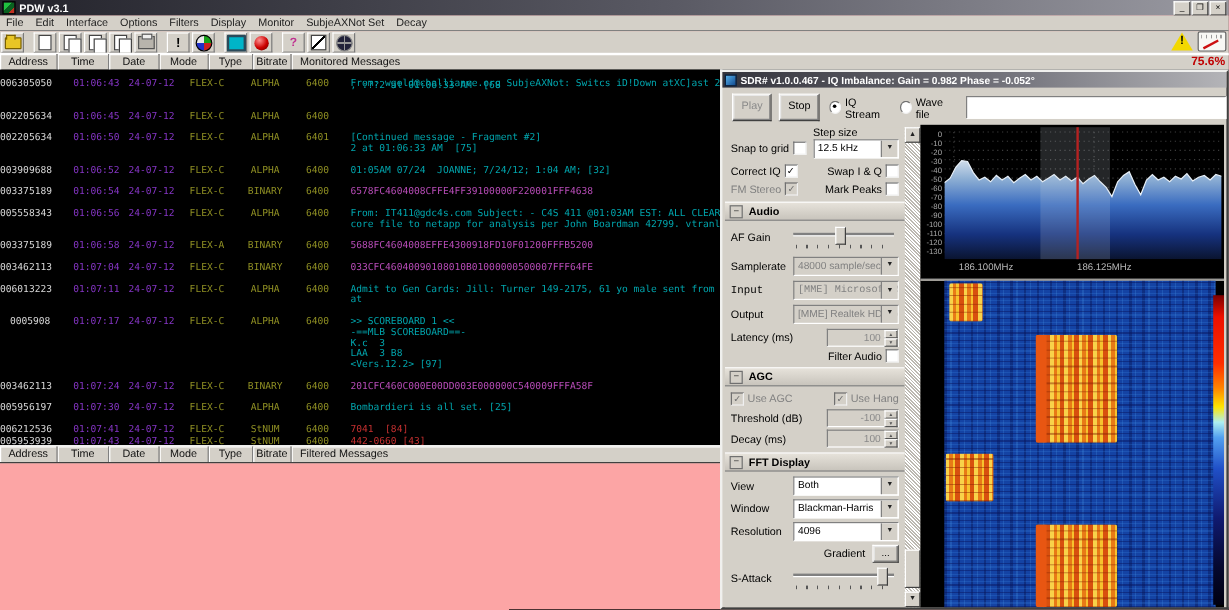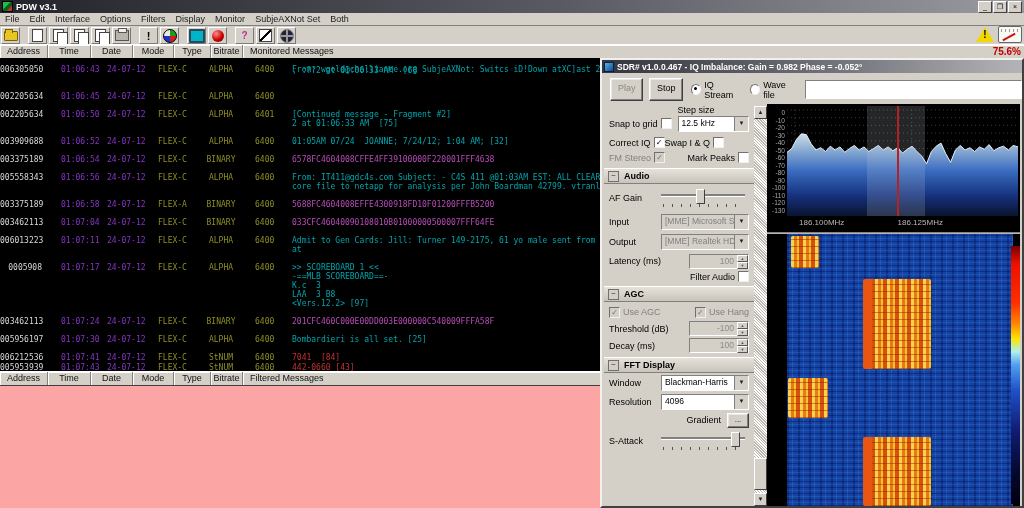--- a/index.html
+++ b/index.html
@@ -167,21 +167,21 @@
   </div>
   <div id="pdw-menubar">
     <span class="menu-item">File</span>
     <span class="menu-item">Edit</span>
     <span class="menu-item">Interface</span>
     <span class="menu-item">Options</span>
     <span class="menu-item">Filters</span>
     <span class="menu-item">Display</span>
     <span class="menu-item">Monitor</span>
     <span class="menu-item">SubjeAXNot Set</span>
-    <span class="menu-item">Both</span>
+    <span class="menu-item">Decay</span>
   </div>
   <div id="pdw-toolbar">
     <div class="tbico">
         <div class="i-folder"></div>
       </div>
     <div class="tbsep"></div>
     <div class="tbico">
         <div class="i-page"></div>
       </div>
     <div class="tbico">
@@ -414,21 +414,21 @@
         <span class="box"></span>
       </div>
       <div style="flex:1;margin-left:6px;">
         <div class="plabel" style="margin-bottom:1px;">Step size</div>
         <div class="combo">
           <span>12.5 kHz</span>
           <span class="arrow">▼</span>
         </div>
       </div>
     </div>
-    <div class="prow" style="height:15px;margin-top:3px;">
+    <div class="prow" style="height:15px;justify-content:space-between;margin-top:3px;">
       <div class="cb">
         <span class="plabel">Correct IQ</span>
         <span class="box">✓</span>
       </div>
       <div class="cb">
         <span class="plabel">Swap I &amp; Q</span>
         <span class="box"></span>
       </div>
     </div>
     <div class="prow" style="height:15px;justify-content:space-between;">
@@ -448,20 +448,27 @@
     </div>
     <div class="prow" style="height:28px;">
       <span class="plabel" style="width:48px;">AF Gain</span>
       <div class="slider">
         <div class="track"></div>
           <div class="thumb" style="left:40%;"></div>
           <div class="ticks"></div>
       </div>
     </div>
     <div class="prow" style="height:20px;">
+      <span class="plabel" style="width:52px;">Samplerate</span>
+      <div class="combo disabled" style="flex:1;">
+        <span>48000 sample/sec</span>
+        <span class="arrow">▼</span>
+      </div>
+    </div>
+    <div class="prow" style="height:20px;font-family:Liberation Mono, monospace;">
       <span class="plabel" style="width:52px;">Input</span>
       <div class="combo disabled" style="flex:1;">
         <span>[MME] Microsoft Sound</span>
         <span class="arrow">▼</span>
       </div>
     </div>
     <div class="prow" style="height:20px;">
       <span class="plabel" style="width:52px;">Output</span>
       <div class="combo disabled" style="flex:1;">
         <span>[MME] Realtek HD Aud</span>
@@ -516,20 +523,27 @@
         <div class="ud">
             <div>▲</div>
             <div>▼</div>
           </div>
       </div>
     </div>
 
     <div class="sect">
       <span class="minus">−</span>
       <span class="stitle">FFT Display</span>
+    </div>
+    <div class="prow" style="height:19px;margin-top:2px;">
+      <span class="plabel" style="width:52px;">View</span>
+      <div class="combo" style="flex:1;">
+        <span>Both</span>
+        <span class="arrow">▼</span>
+      </div>
     </div>
     <div class="prow" style="height:19px;">
       <span class="plabel" style="width:52px;">Window</span>
       <div class="combo" style="flex:1;">
         <span>Blackman-Harris</span>
         <span class="arrow">▼</span>
       </div>
     </div>
     <div class="prow" style="height:19px;">
       <span class="plabel" style="width:52px;">Resolution</span>

